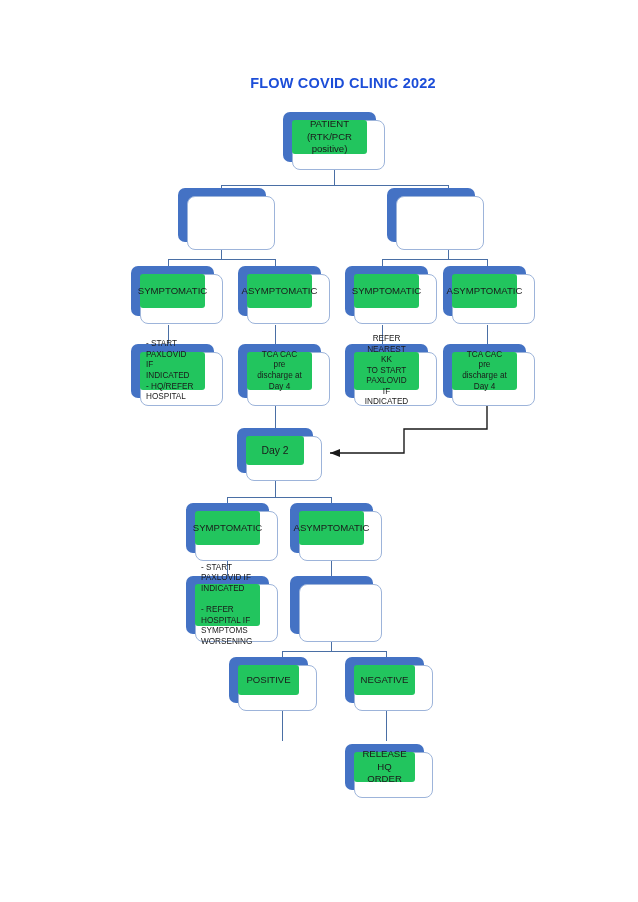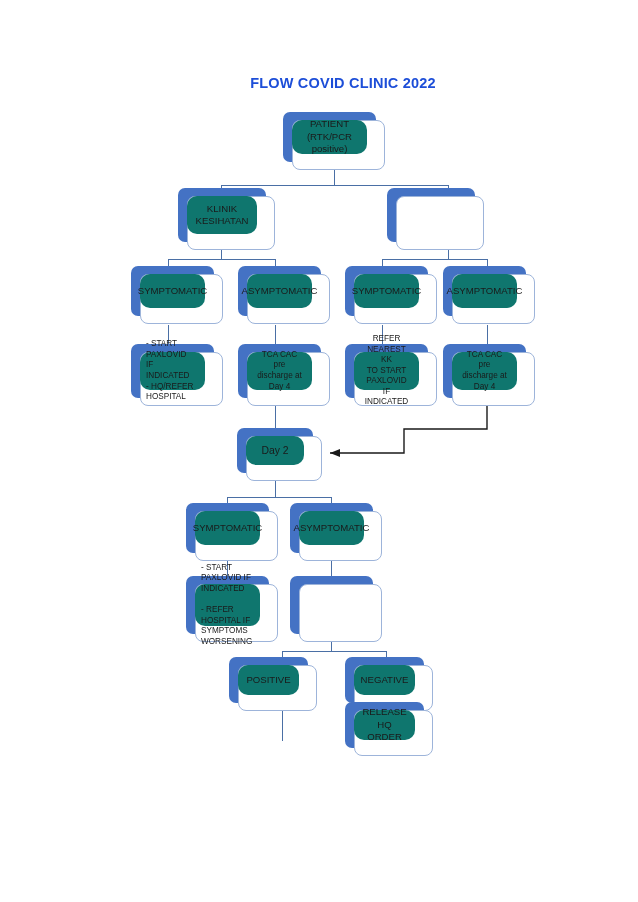--- a/index.html
+++ b/index.html
@@ -64,22 +64,22 @@
     border: 1px solid #9DB4DA;
     border-radius: 8px;
     box-sizing: border-box;
   }
   .node .inner {
     position: absolute;
     left: 9px;
     top: 8px;
     width: calc(100% - 18px);
     height: calc(100% - 16px);
-    background: #0f766e;
-    border-radius: 10px;
+    background: #22c55e;
+    border-radius: 3px;
     box-sizing: border-box;
     display: flex;
     align-items: center;
     justify-content: center;
     padding: 2px 10px;
   }
   .node .label {
     font-size: 9.6px;
     line-height: 12.4px;
     color: #1a1a1a;
@@ -163,24 +163,20 @@
     <div class="inner">
       <span class="label">PATIENT
 (RTK/PCR
 positive)</span>
     </div>
   </div>
 
   <div class="node" style="left:178px; top:188px; width:88px; height:54px;">
     <div class="plate"></div>
     <div class="card"></div>
-    <div class="inner">
-      <span class="label">KLINIK
-KESIHATAN</span>
-    </div>
   </div>
 
   <div class="node" style="left:387px; top:188px; width:88px; height:54px;">
     <div class="plate"></div>
     <div class="card"></div>
   </div>
 
   <div class="node" style="left:131px; top:266px; width:83px; height:50px;">
     <div class="plate"></div>
     <div class="card"></div>
@@ -305,21 +301,21 @@
 
   <div class="node" style="left:345px; top:657px; width:79px; height:46px;">
     <div class="plate"></div>
     <div class="card"></div>
     <div class="inner">
       <span class="label">NEGATIVE</span>
     </div>
   </div>
 
 
-  <div class="node" style="left:345px; top:702px; width:79px; height:46px;">
+  <div class="node" style="left:345px; top:744px; width:79px; height:46px;">
     <div class="plate"></div>
     <div class="card"></div>
     <div class="inner">
       <span class="label">RELEASE HQ
 ORDER</span>
     </div>
   </div>
 
 </div>
 

